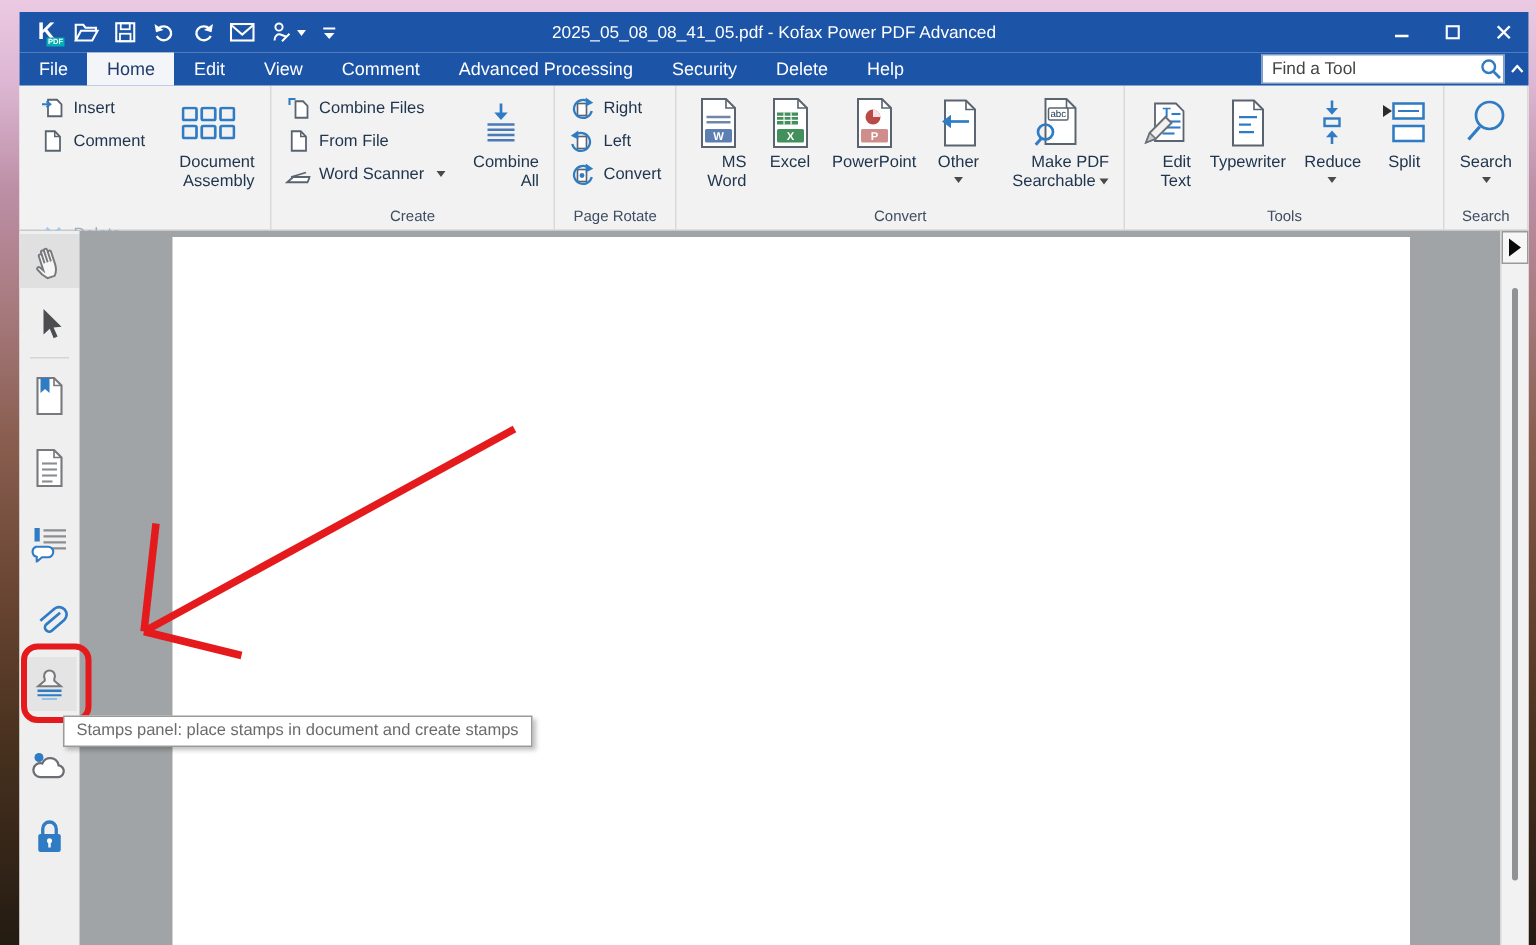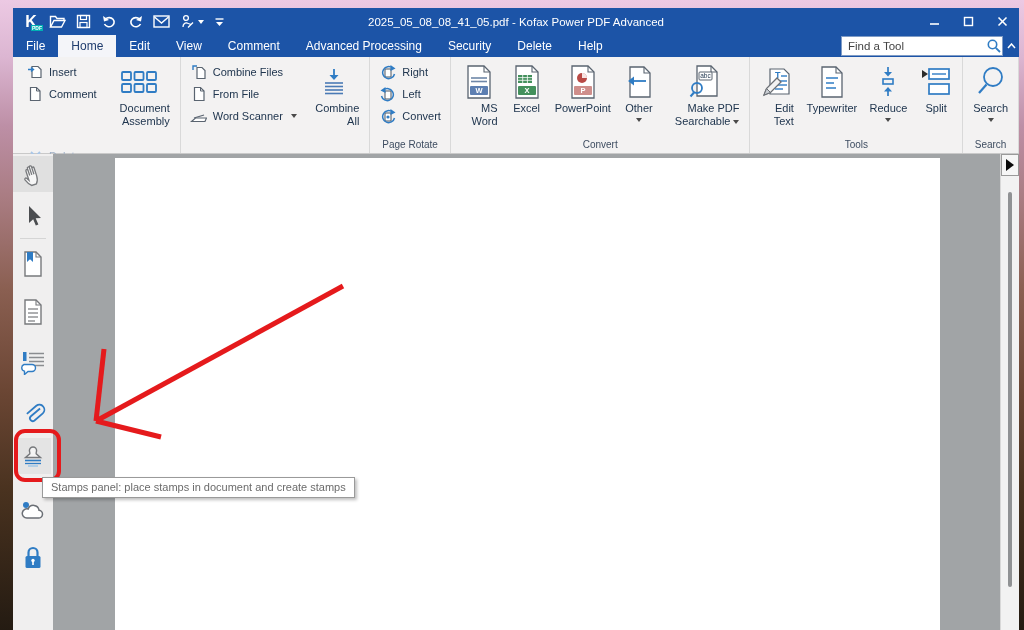--- a/index.html
+++ b/index.html
@@ -260,20 +260,21 @@
                   <line x1="4" y1="15" x2="22" y2="15"></line>
                   <line x1="4" y1="18.5" x2="22" y2="18.5"></line>
                   <line x1="4" y1="22" x2="22" y2="22"></line>
                   <line x1="4" y1="25.5" x2="22" y2="25.5"></line>
                 </g>
               </svg>
           </span>
           <span class="llabel" style="max-width:54px">Combine All</span>
         </div>
       </div>
+      <div class="rgroup-label">Create</div>
     </div>
 
     <div class="rgroup">
       <div class="rgroup-content">
         <div class="smallcol">
           <div class="sbtn">
             <span class="sicon">
                 <svg width="16" height="16" viewBox="0 0 16 16">
                   <rect x="5" y="5" width="6" height="8" fill="#fff" stroke="#5a6470" stroke-width="1.1"></rect>
                   <path d="M12.5 4 a6 6 0 1 0 2 6" fill="none" stroke="#2f7cc4" stroke-width="1.5"></path>

